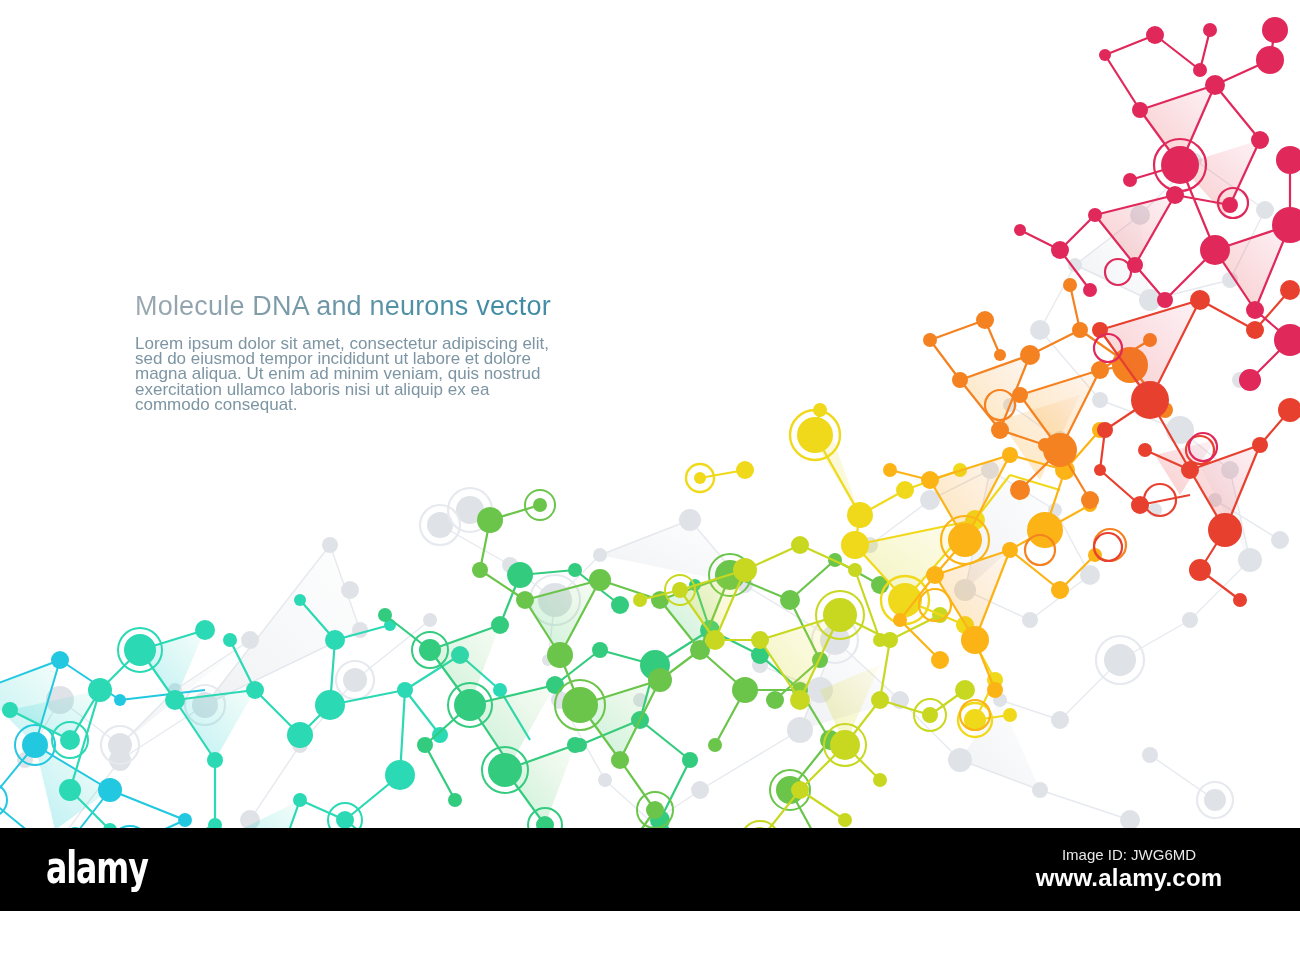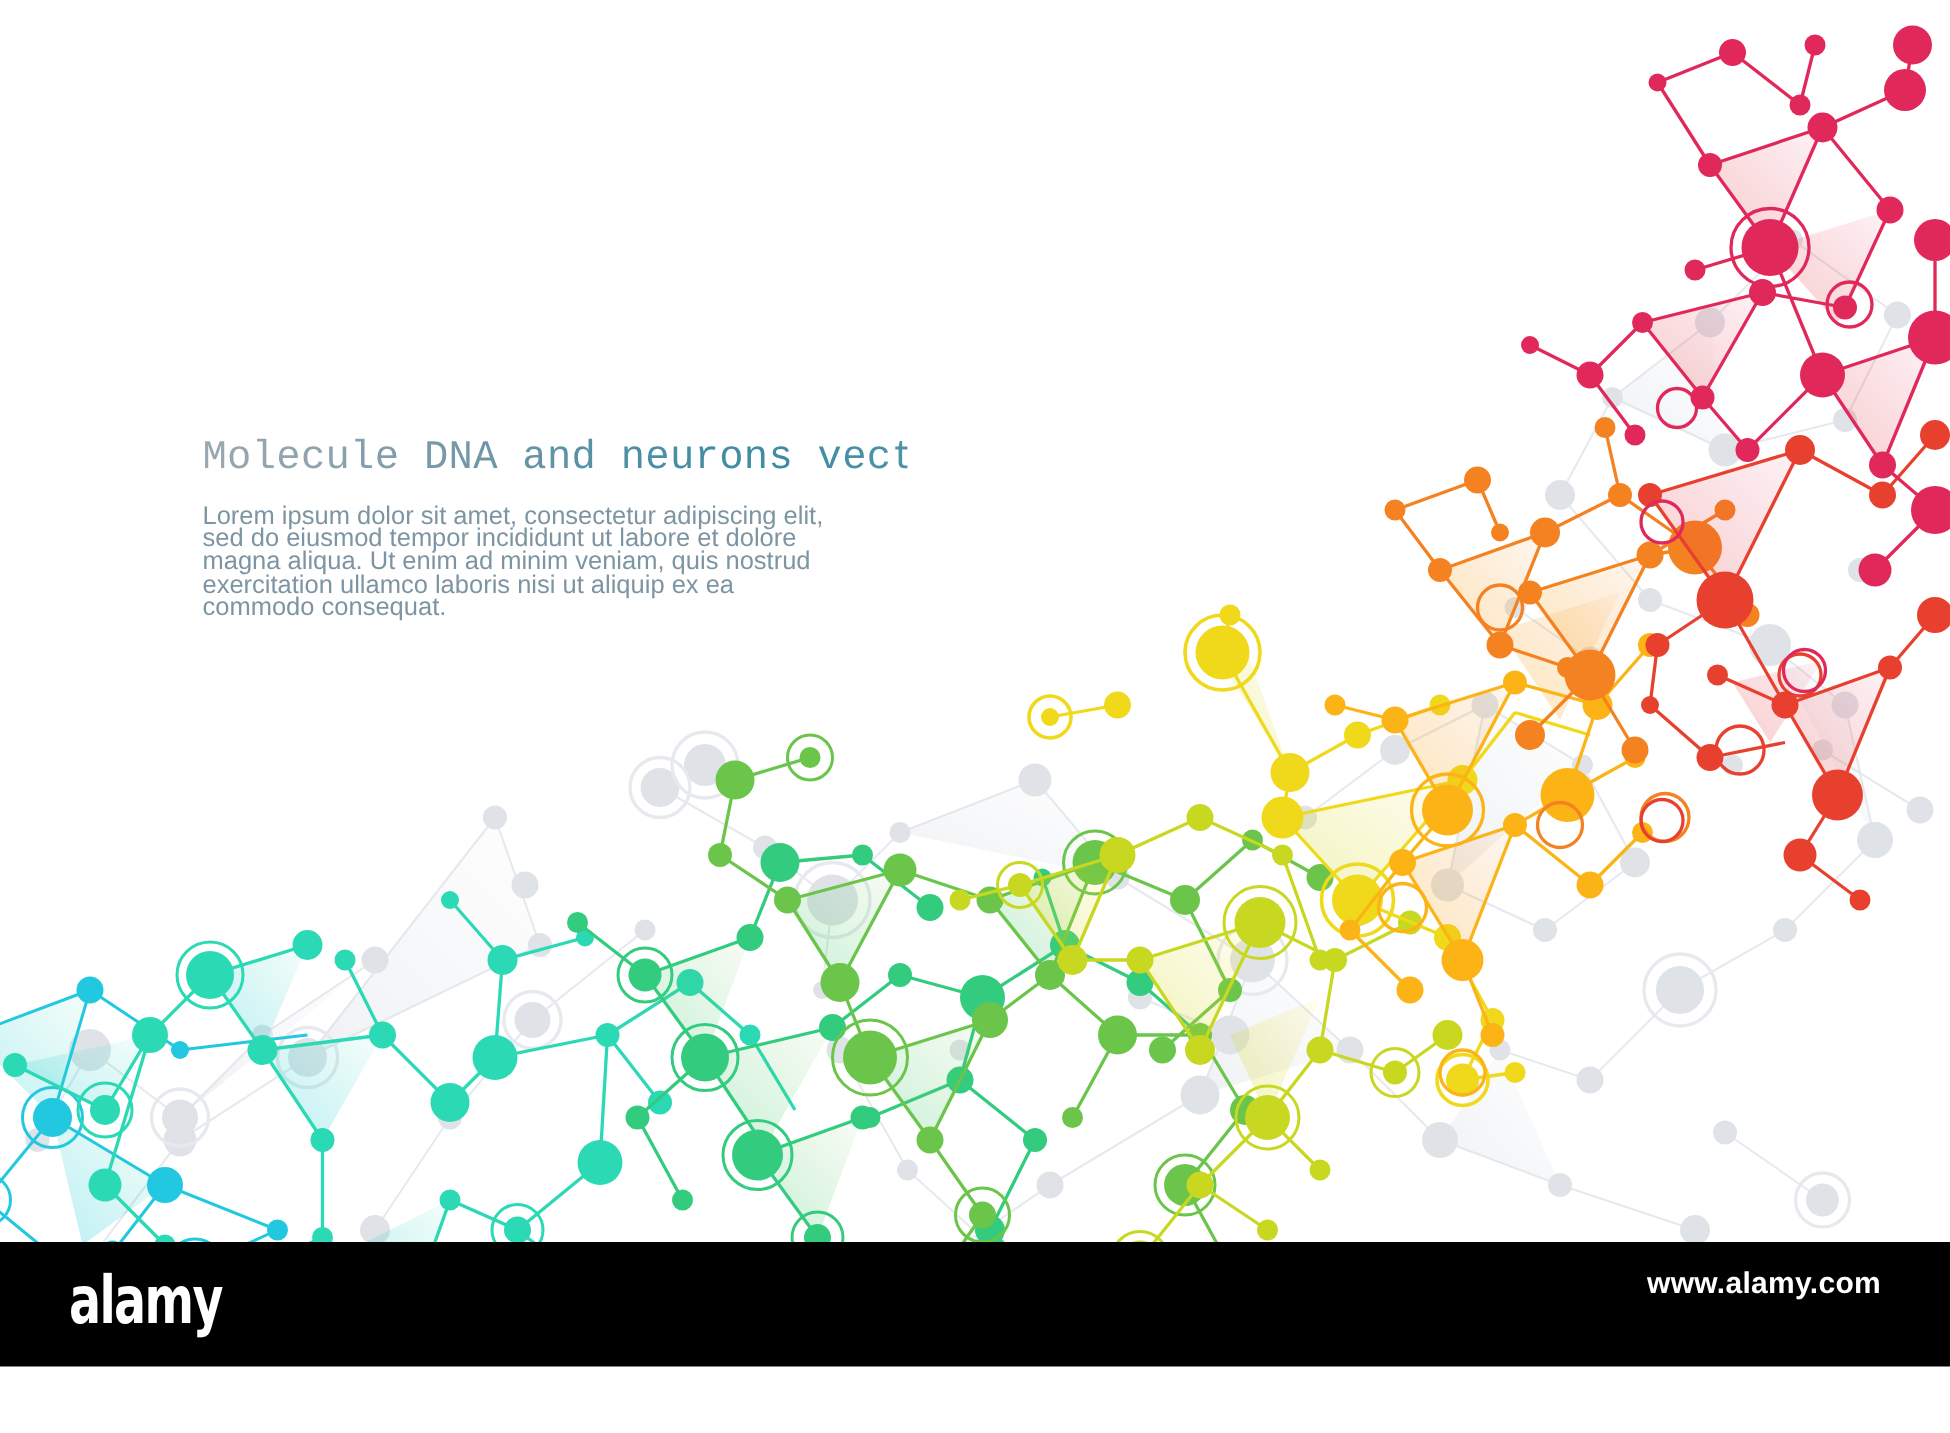--- a/index.html
+++ b/index.html
@@ -14,21 +14,21 @@
   #artwork{position:absolute;left:0;top:0;width:1300px;height:872px;overflow:hidden;}
   #artwork svg{display:block;width:1300px;height:872px;}
 
   
   #textblock{position:absolute;left:135px;top:291px;width:470px;z-index:40;}
   #headline{
     font-size:27px;font-weight:400;letter-spacing:0.2px;line-height:1.15;
     margin:0 0 14px 0;white-space:nowrap;
     background:linear-gradient(90deg,#9aa8b0 0%,#8fa3ad 16%,#6f96a6 40%,#4a8fa6 62%,#3f8ba3 82%,#4d93a8 100%);
     -webkit-background-clip:text;background-clip:text;
-    color:transparent;font-family:Liberation Mono, monospace;-webkit-text-fill-color:transparent;
+    color:transparent;-webkit-text-fill-color:transparent;
   }
   #bodycopy{
     font-size:17px;line-height:15.2px;color:#7d95a3;margin:0;
     max-width:430px;font-weight:400;
   }
   #bodycopy p{margin:0;}
 
   
   #watermark{
     position:absolute;left:0;top:828px;width:1300px;height:83px;background:#000000;z-index:60;
@@ -36,21 +36,21 @@
   #wm-logo{
     position:absolute;left:46px;top:14px;color:#ffffff;
     font-family:"DejaVu Sans", sans-serif;
     font-size:44px;font-weight:700;letter-spacing:-1.5px;
     transform:scaleX(.72);transform-origin:left top;line-height:52px;
   }
   #wm-right{
     position:absolute;right:46px;top:16px;text-align:center;color:#ffffff;width:250px;
   }
   #wm-id{font-size:15px;line-height:21px;font-weight:400;color:#e8e8e8;}
-  #wm-url{font-size:20px;line-height:25px;font-weight:700;letter-spacing:.2px;text-align:right;}
+  #wm-url{font-size:24px;line-height:25px;font-weight:700;letter-spacing:.2px;}
 </style>
 </head>
 <body>
 
 <div id="stage">
 
   <div id="artwork">
     <svg viewBox="0 0 1300 872" xmlns="http://www.w3.org/2000/svg">
       <defs>
         <linearGradient id="gTeal" x1="0" y1="1" x2="1" y2="0">
@@ -645,17 +645,18 @@
   <div id="textblock">
     <h1 id="headline">Molecule DNA and neurons vector</h1>
     <div id="bodycopy">
       <p>Lorem ipsum dolor sit amet, consectetur adipiscing elit, sed do eiusmod tempor incididunt ut labore et dolore magna aliqua. Ut enim ad minim veniam, quis nostrud exercitation ullamco laboris nisi ut aliquip ex ea commodo consequat.</p>
     </div>
   </div>
 
   <div id="watermark">
     <div id="wm-logo">alamy</div>
     <div id="wm-right">
+      <div id="wm-id">Image ID: JWG6MD</div>
       <div id="wm-url">www.alamy.com</div>
     </div>
   </div>
 
 </div>
 
 </body></html>

